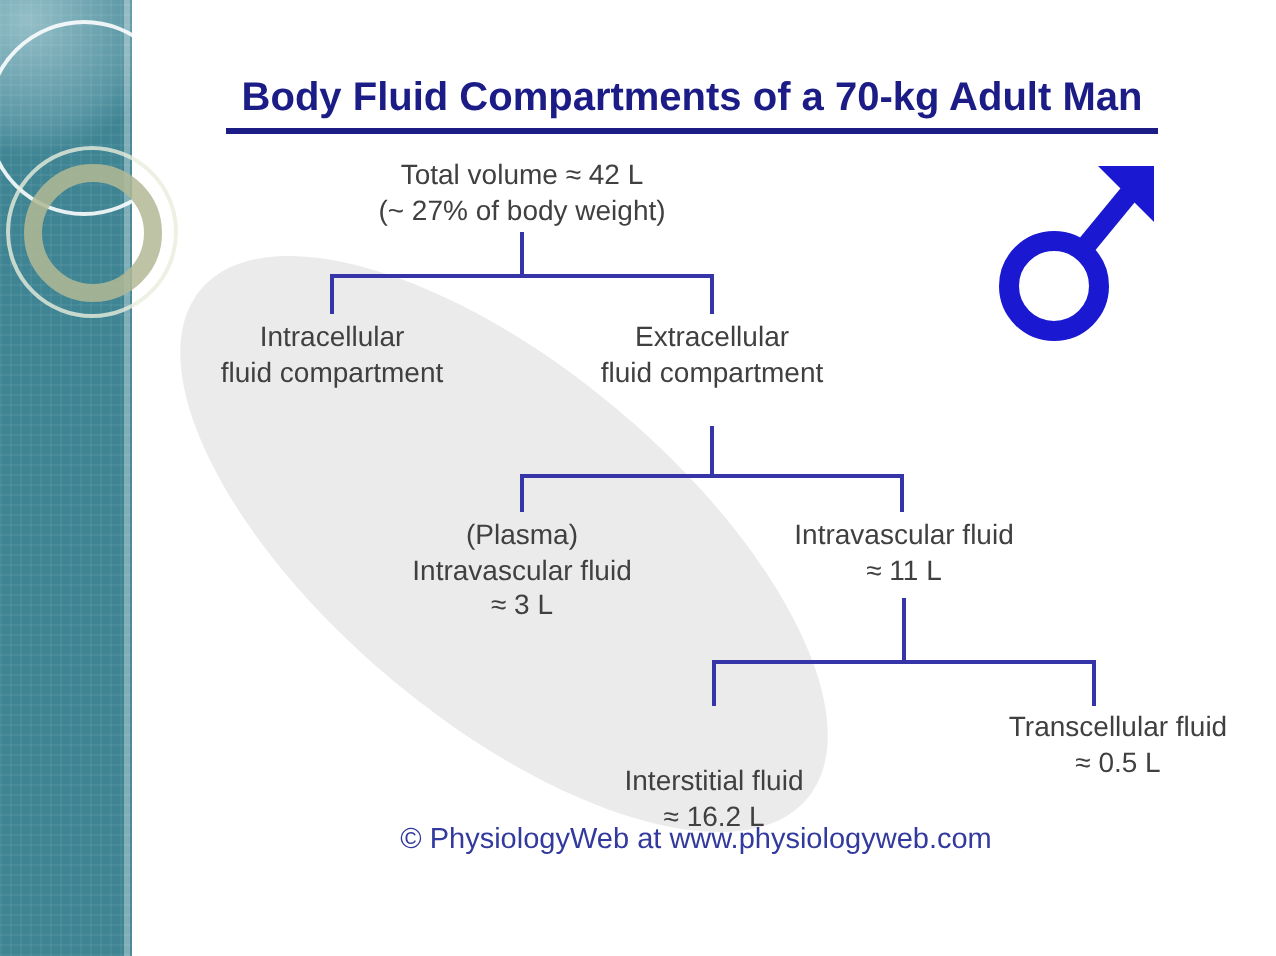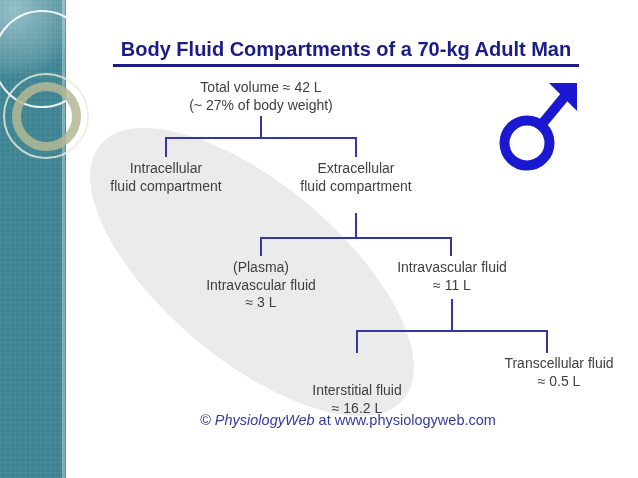--- a/index.html
+++ b/index.html
@@ -44,21 +44,21 @@
     position:absolute;box-sizing:border-box;z-index:4;
     border:2px solid #3535a8;border-bottom:none;background:rgba(0,0,0,0);
   }
   
   .male{position:absolute;left:490px;top:80px;width:92px;height:94px;z-index:4;}
   
   .footer{
     position:absolute;left:348px;top:412px;transform:translateX(-50%);z-index:4;
     font-size:14.5px;color:#323a9e;white-space:nowrap;
   }
-  .footer .brand{font-style:italic;margin-top:24px;}
+  .footer .brand{margin-top:24px;}
 </style>
 </head>
 <body>
 
 <div class="slide">
 
   <div class="bg-ellipse"></div>
 
   <div class="sidebar"></div>
   <div class="sidebar-edge"></div>

